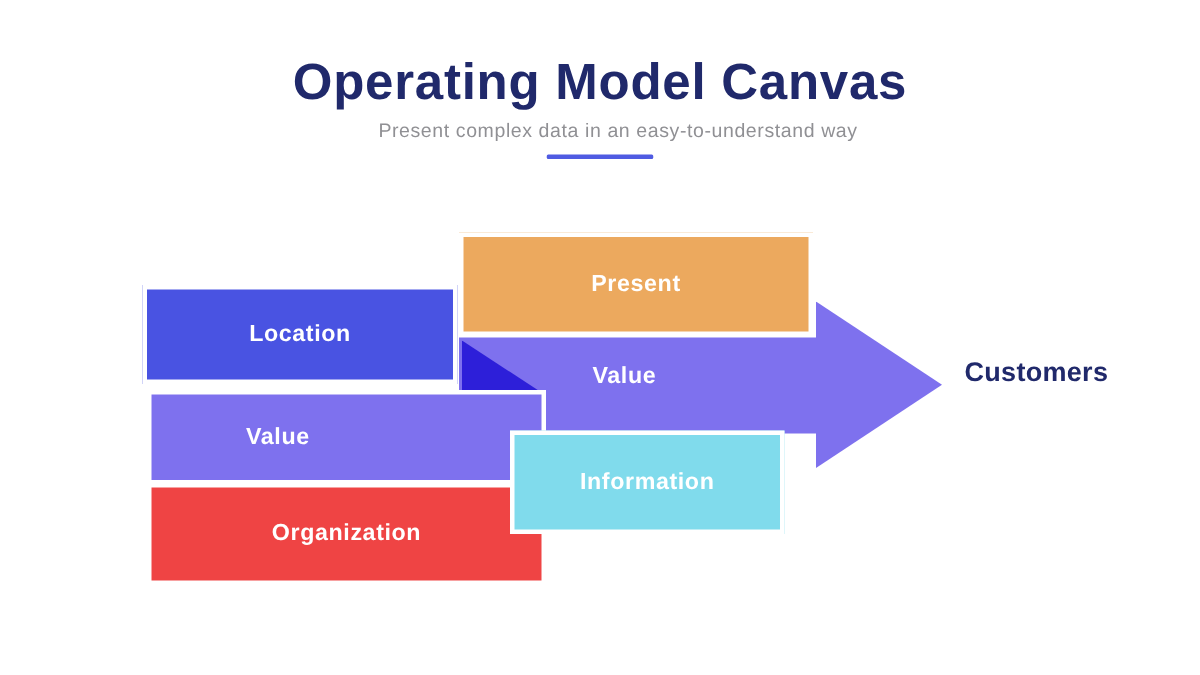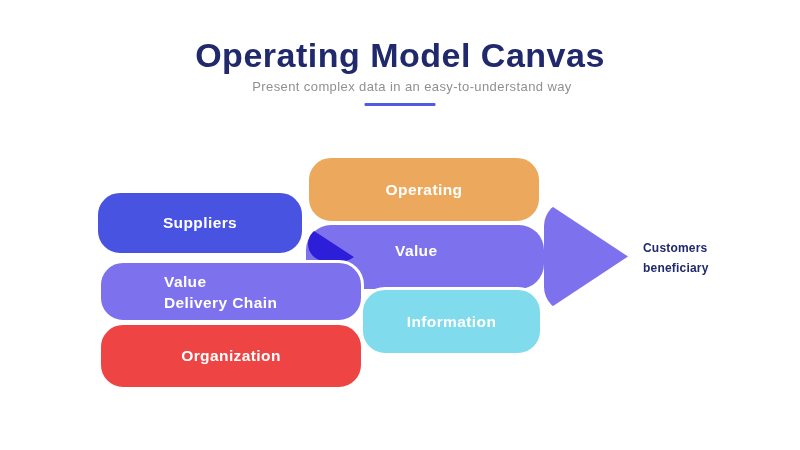--- a/index.html
+++ b/index.html
@@ -1,15 +1,15 @@
 <!DOCTYPE html>
 <html><head>
 <meta charset="utf-8">
 <style>
-  * { margin:0; padding:0; box-sizing:border-box;border-radius:25px; }
+  * { margin:0; padding:0; box-sizing:border-box; }
   html,body { background:#ffffff; }
   .slide {
     position:relative; width:800px; height:450px; background:#ffffff;
     overflow:hidden; font-family:"Liberation Sans", sans-serif;
   }
   
   .title {
     position:absolute; left:0; top:36px; width:100%;
     text-align:center; font-size:34px; font-weight:bold; letter-spacing:0.5px;
   }
@@ -36,29 +36,29 @@
     position:absolute; z-index:3; border:3px solid #ffffff;
     display:flex; align-items:center; justify-content:center;
     color:#ffffff; font-weight:bold; font-size:15.5px; letter-spacing:0.4px;
   }
   .box-location     { left:306px; top:155px; width:236px; height:69px; }
   .box-suppliers    { left:95px;  top:190px; width:210px; height:66px; }
   .box-vdc          { left:98px;  top:260px; width:266px; height:63px;
                       justify-content:flex-start; padding-left:63px;
                       line-height:21px; text-align:left; }
   .box-organization { left:98px;  top:322px; width:266px; height:68px; }
-  .box-information  { left:360px; top:287px; width:183px; height:69px; }
+  .box-information  { left:340px; top:287px; width:183px; height:69px; }
   .vp-label {
     position:absolute; left:395px; top:241px; z-index:2;
     color:#ffffff; font-weight:bold; font-size:15.5px; line-height:20px;
     letter-spacing:0.4px;
   }
   .end-label {
     position:absolute; left:643px; top:238px; z-index:2;
-    font-weight:bold; font-size:12px; line-height:20px; letter-spacing:0.2px;
+    font-weight:bold; font-size:18px; line-height:20px; letter-spacing:0.2px;
   }
 </style>
 </head>
 <body>
 
 <div class="slide">
 
   <h1 class="title" style="color: rgb(32, 41, 107);">Operating Model Canvas</h1>
 
   <p class="subtitle" style="color: rgb(144, 144, 148);">Present complex data in an easy-to-understand way</p>
@@ -69,41 +69,39 @@
 
     <div class="shape arrow-body" style="background-color: rgb(126, 113, 238);"></div>
     <div class="shape arrow-head" style="background-color: rgb(126, 113, 238);"></div>
     <div class="shape notch" style="background-color: rgb(45, 31, 217);"></div>
 
     <div class="vp-label">
       <div>Value</div>
     </div>
 
     <div class="box box-location" style="background-color: rgb(236, 169, 94);">
-      <span>Operating</span>
+      <span>Present</span>
     </div>
 
     <div class="box box-suppliers" style="background-color: rgb(73, 83, 226);">
-      <span>Suppliers</span>
+      <span>Location</span>
     </div>
 
     <div class="box box-vdc" style="background-color: rgb(126, 113, 238);">
       <span>
         <div>Value</div>
-        <div>Delivery Chain</div>
       </span>
     </div>
 
     <div class="box box-organization" style="background-color: #ef4444;">
       <span>Organization</span>
     </div>
 
     <div class="box box-information" style="background-color: rgb(128, 219, 236);">
       <span>Information</span>
     </div>
 
     <div class="end-label" style="color: rgb(32, 41, 107);">
       <div>Customers</div>
-      <div>beneficiary</div>
     </div>
 
   </div>
 </div>
 
 </body></html>

